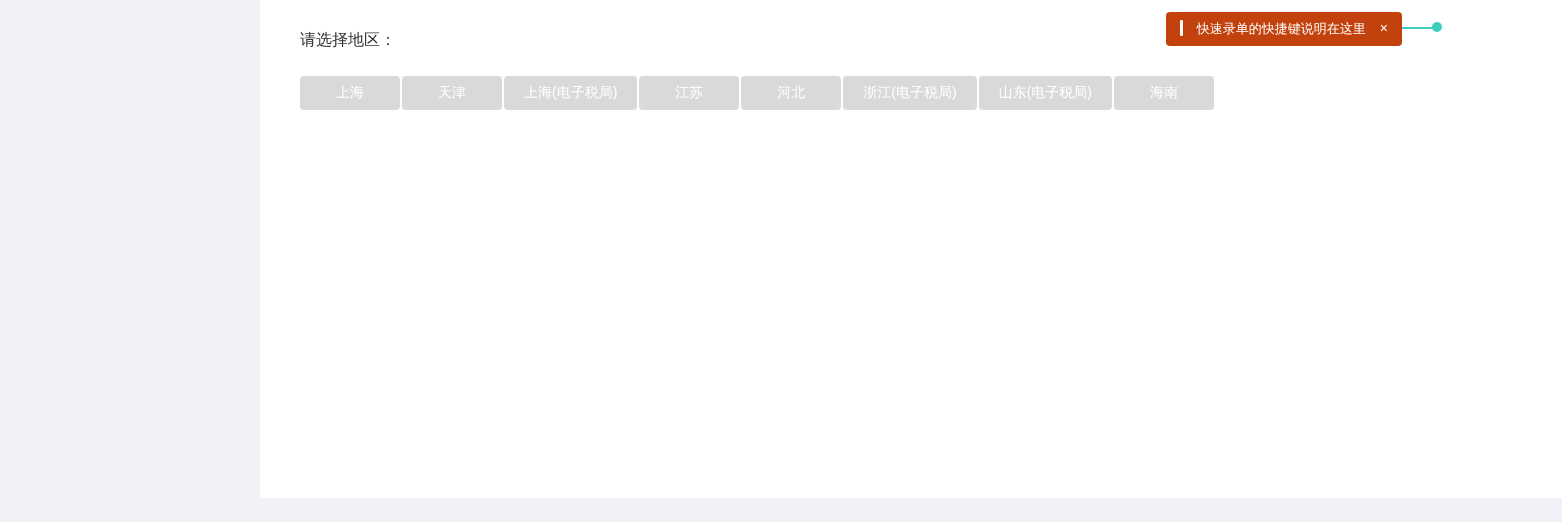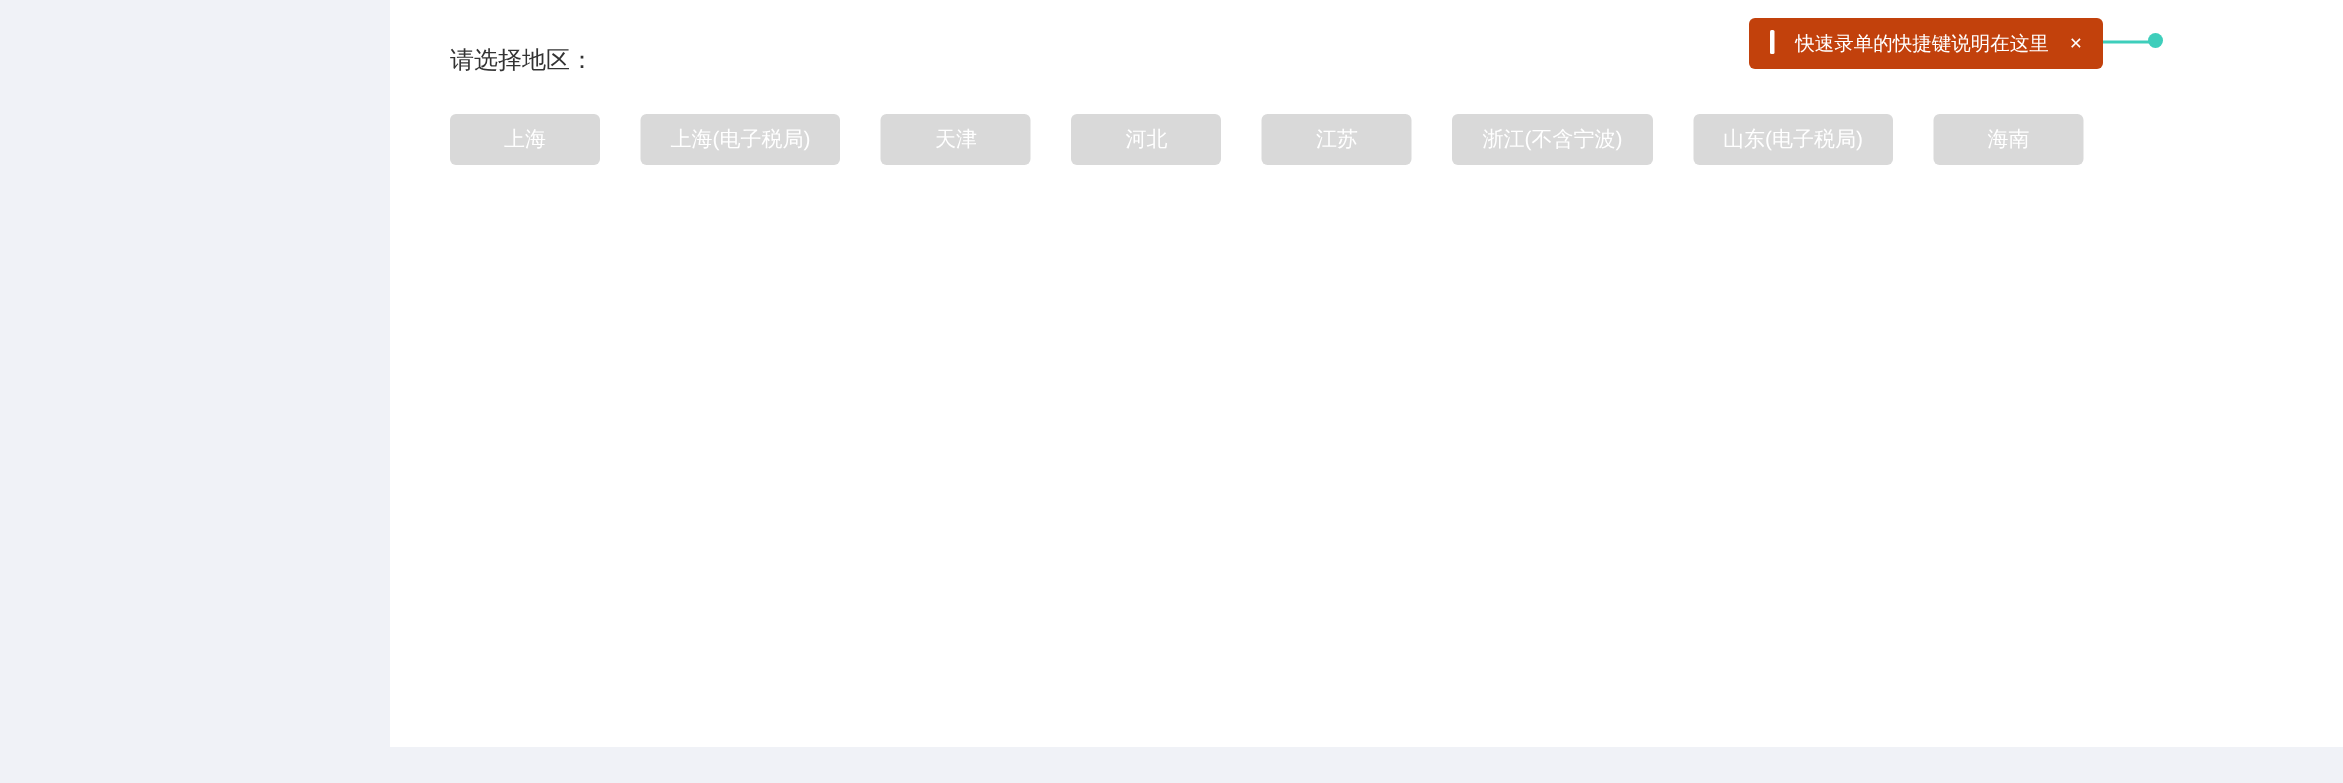--- a/index.html
+++ b/index.html
@@ -39,21 +39,21 @@
     .page-title {
       font-size: 16px;
       color: #333;
       margin-bottom: 25px;
       font-weight: normal;
     }
 
     .region-buttons {
       display: flex;
       flex-wrap: wrap;
-      gap: 27px;
+      gap: 2px;
     }
 
     .region-btn {
       background: #d9d9d9;
       border: none;
       border-radius: 4px;
       color: #ffffff;
       font-size: 14px;
       padding: 8px 20px;
       cursor: pointer;
@@ -120,25 +120,25 @@
 <body>
 
 <div class="sidebar"></div>
 
 <div class="main-content">
   <div class="page-title">请选择地区：</div>
 
   <div class="region-buttons">
 
   <button class="region-btn">上海</button>
+      <button class="region-btn">天津</button>
       <button class="region-btn">上海(电子税局)</button>
-      <button class="region-btn">天津</button>
+      <button class="region-btn">江苏</button>
       <button class="region-btn">河北</button>
-      <button class="region-btn">江苏</button>
-      <button class="region-btn">浙江(不含宁波)</button>
+      <button class="region-btn">浙江(电子税局)</button>
       <button class="region-btn">山东(电子税局)</button>
       <button class="region-btn">海南</button>
     </div>
 </div>
 
 <div class="tooltip-bar">
   <span>快速录单的快捷键说明在这里</span>
   <button class="tooltip-close">×</button>
 </div>
 

